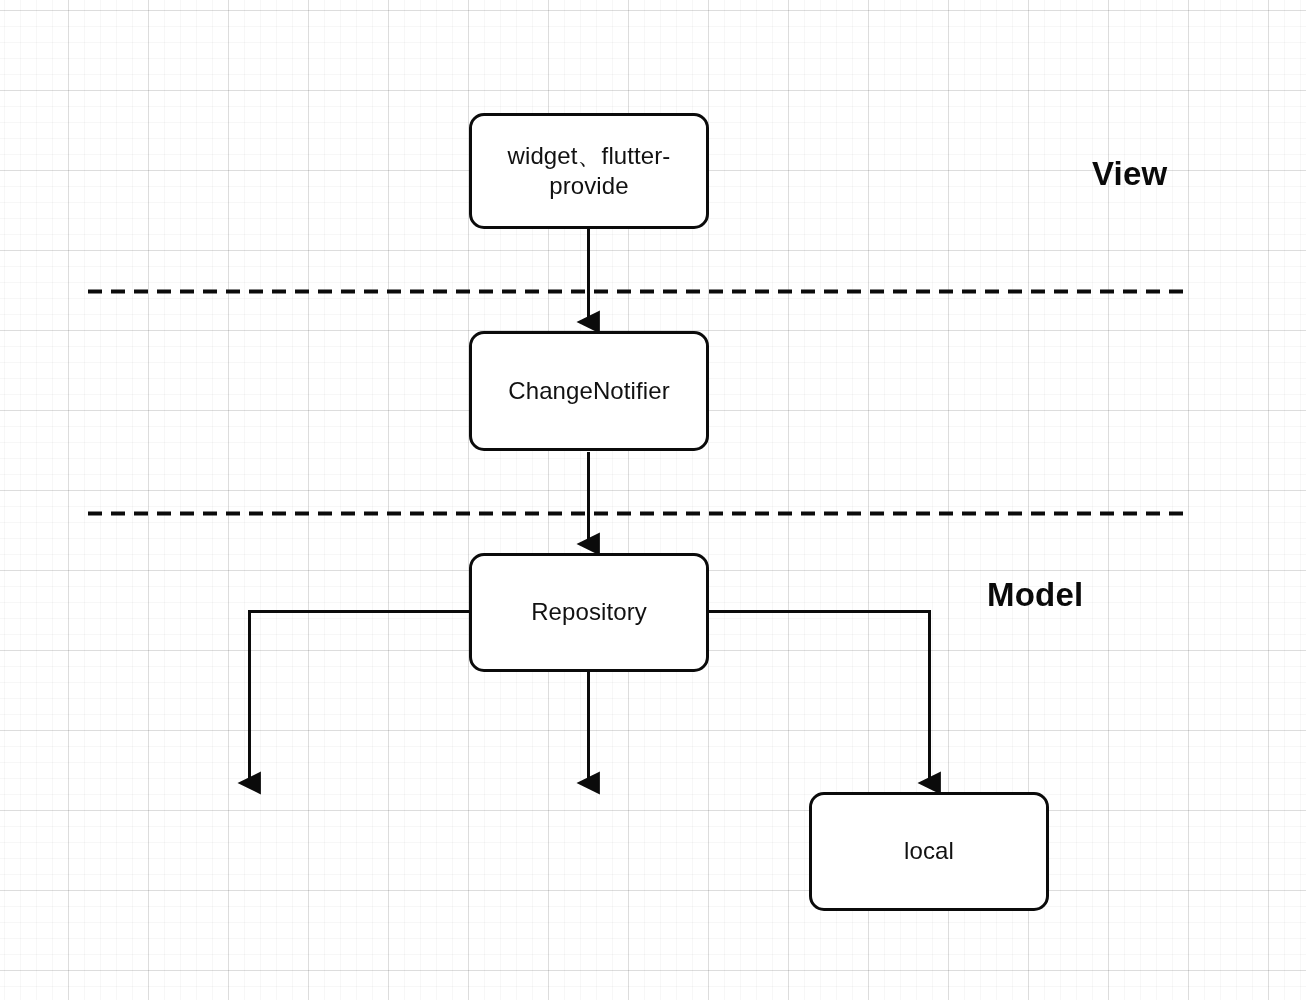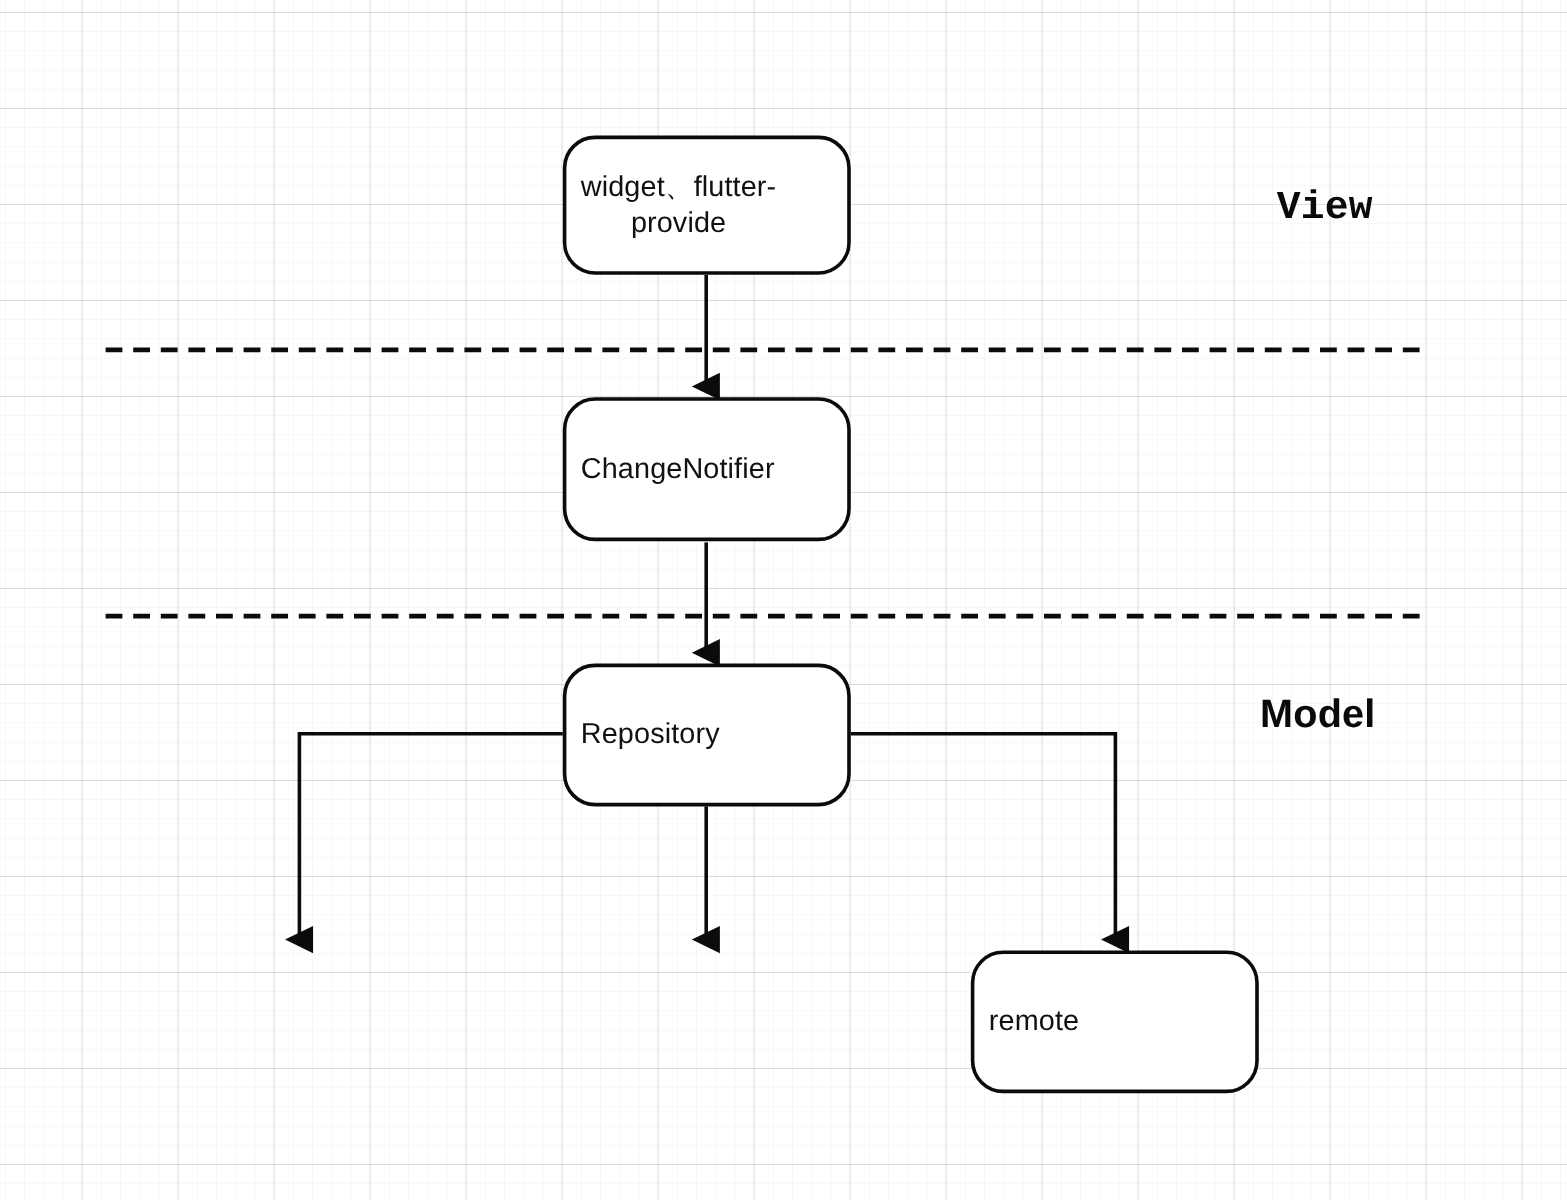--- a/index.html
+++ b/index.html
@@ -36,25 +36,25 @@
     left: 0;
     top: 0;
     width: 1306px;
     height: 1000px;
     pointer-events: none;
   }
   .node {
     position: absolute;
     box-sizing: border-box;
     border: 3px solid #0b0b0b;
-    border-radius: 27px;
+    border-radius: 15px;
     background: #ffffff;
     display: flex;
     align-items: center;
-    justify-content: flex-start;
+    justify-content: center;
     text-align: center;
   }
   .node-label {
     font-family: "Liberation Sans", sans-serif;
     font-size: 24px;
     line-height: 1.27;
     color: #111111;
     letter-spacing: 0.1px;
     padding: 0 12px;
     white-space: pre-line;
@@ -113,22 +113,22 @@
     <span class="node-label">ChangeNotifier</span>
   </div>
 
   <div class="node" style="left:469px; top:553px; width:240px; height:119px;">
     <span class="node-label">Repository</span>
   </div>
 
 
 
   <div class="node" style="left:809px; top:792px; width:240px; height:119px;">
-    <span class="node-label">remote</span>
+    <span class="node-label">local</span>
   </div>
 
-  <div class="layer-label" style="left:1064px; top:155px;font-family:Liberation Mono, monospace;">View</div>
+  <div class="layer-label" style="left:1092px; top:155px;">View</div>
 
 
-  <div class="layer-label" style="left:1050px; top:576px;text-align:center;">Model</div>
+  <div class="layer-label" style="left:987px; top:576px;text-align:center;">Model</div>
 
 
 </div>
 
 </body></html>

